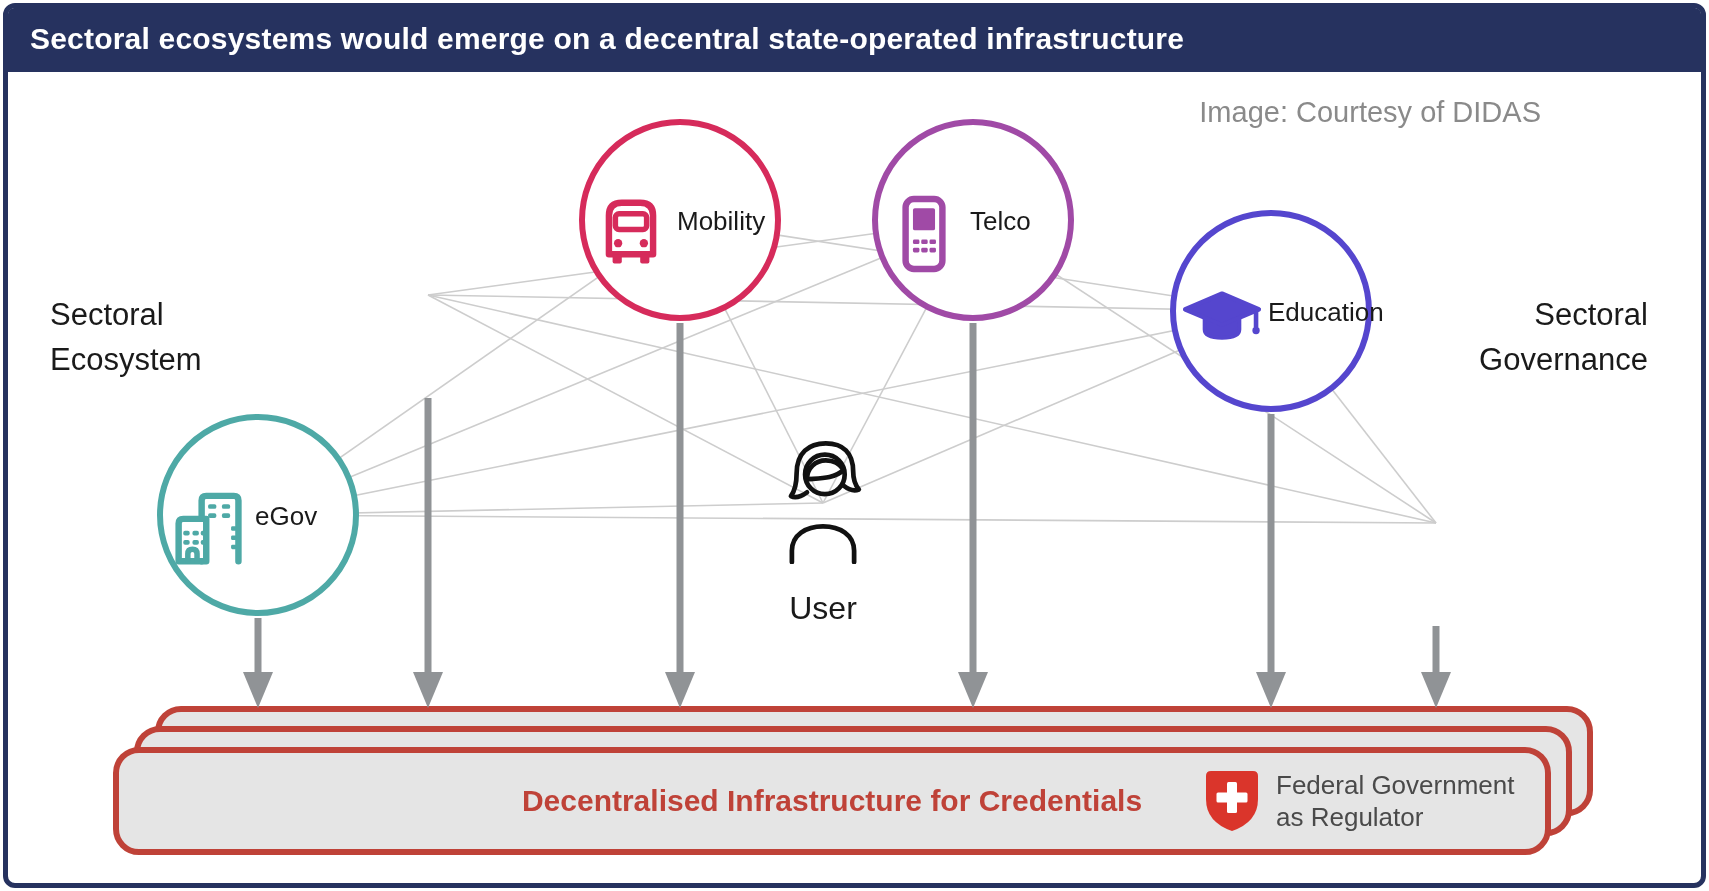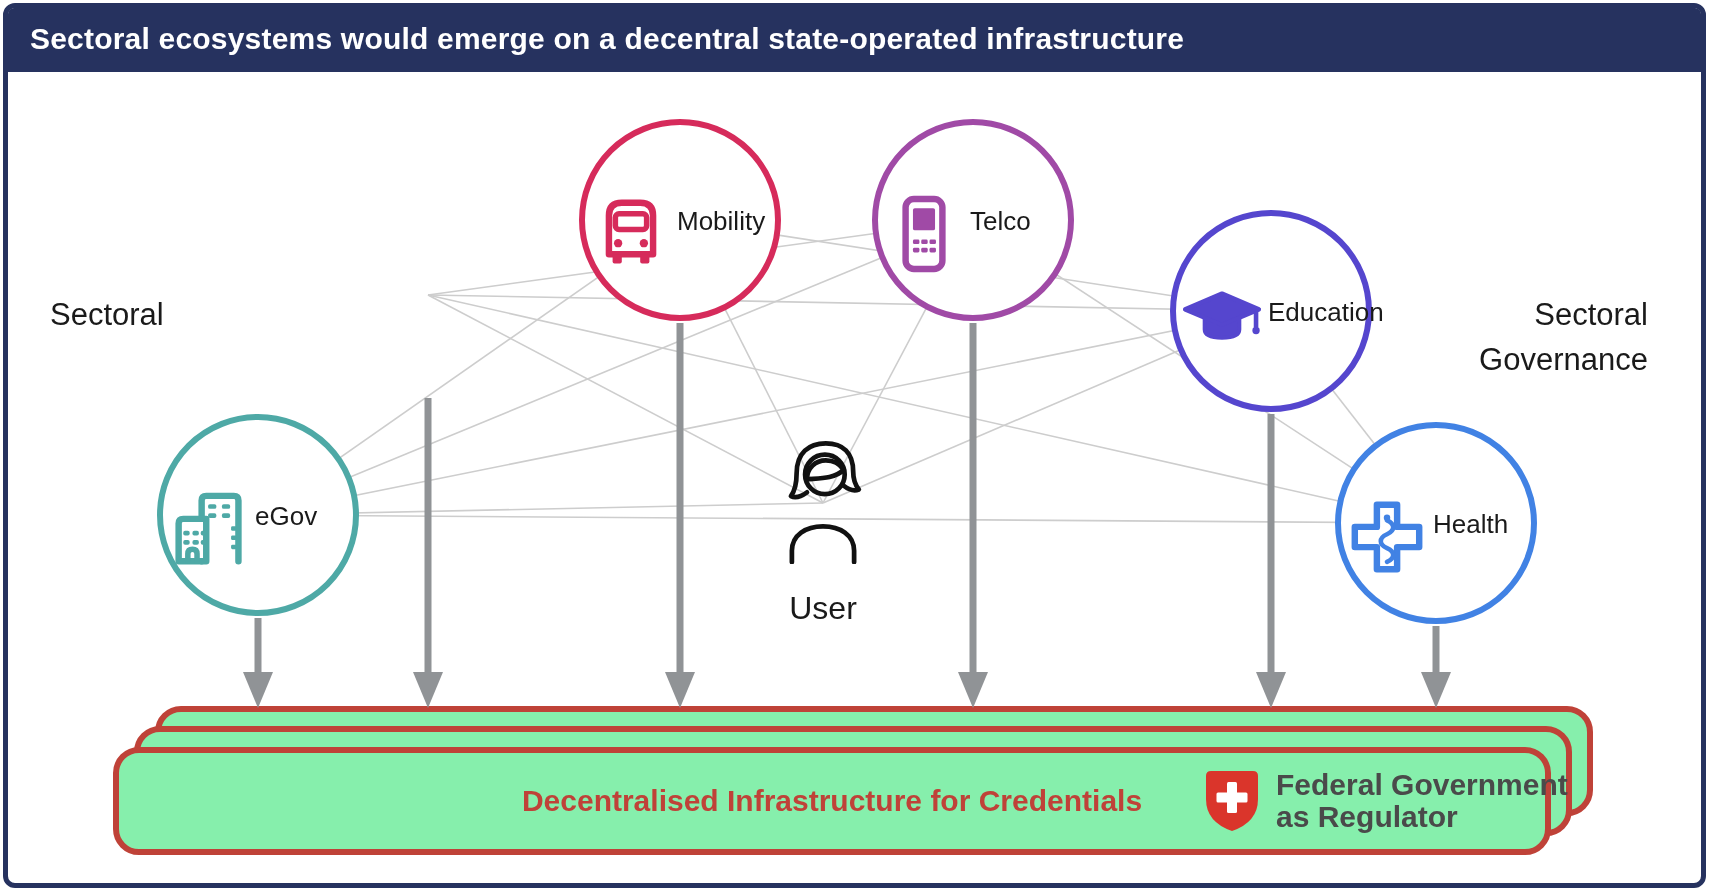--- a/index.html
+++ b/index.html
@@ -31,44 +31,46 @@
   .circle{width:202px; height:202px; border-radius:50%; background:#fff;
     border:6px solid var(--node-color,#999); display:flex; align-items:center;}
   .node-icon{margin-top:28px; width:92px; height:92px; color:var(--node-color,#999); flex:0 0 auto;}
   .node-label{margin-top:3px; font-size:26px; color:var(--label-black); white-space:nowrap;}
   
   .user{position:absolute; left:745px; top:424px; width:140px; display:flex; flex-direction:column;
     align-items:center; z-index:2;gap:24px;}
   .user-icon{width:104px; height:132px; color:#111;}
   .user-label{margin-top:2px; font-size:32px; color:var(--label-black);}
   
-  .infra-box{position:absolute; width:1438px; background:#86efac; border:6px solid var(--box-red);
+  .infra-box{position:absolute; width:1438px; background:#e5e5e5; border:6px solid var(--box-red);
     border-radius:26px; z-index:3;}
   .box-back{left:147px; top:698px; height:110px;}
   .box-mid{left:126px; top:718px; height:110px;}
   .box-front{left:105px; top:739px; height:108px;}
   .infra-title{position:absolute; inset:0; display:flex; align-items:center; justify-content:center;
     font-size:30px; font-weight:bold; color:var(--box-red);}
   .regulator{position:absolute; left:1085px; top:50%; transform:translateY(-50%);
     display:flex; align-items:center; gap:16px;}
   .shield{width:56px; height:64px; flex:0 0 auto;}
-  .regulator-text{font-size:30px; color:var(--regulator-text); line-height:32px; white-space:nowrap;font-weight:bold;}
+  .regulator-text{font-size:26px; color:var(--regulator-text); line-height:32px; white-space:nowrap;}
 </style>
 </head>
 <body>
 
 <div id="canvas">
 
   <div class="header">
     <div class="header-title">Sectoral ecosystems would emerge on a decentral state-operated infrastructure</div>
   </div>
 
+  <div class="credit">Image: Courtesy of DIDAS</div>
 
   <div class="side-label left">
     <div>Sectoral</div>
+    <div>Ecosystem</div>
   </div>
   <div class="side-label right">
     <div>Sectoral</div>
     <div>Governance</div>
   </div>
 
   <svg id="mesh-layer" class="layer" viewBox="0 0 1709 891">
     <g style="stroke:var(--mesh-gray)" stroke-width="1.6">
       <line x1="250" y1="507" x2="672" y2="212"></line>
       <line x1="250" y1="507" x2="965" y2="212"></line>
@@ -154,30 +156,20 @@
       <svg class="node-icon" viewBox="0 0 100 100">
         <path d="M50 16 L90 33 L50 50 L10 33 Z" fill="currentColor" stroke="currentColor" stroke-width="5" stroke-linejoin="round"></path>
         <path d="M31 42 L50 50 L69 42 v13 q0 9 -19 9 q-19 0 -19 -9 z" fill="currentColor" stroke="currentColor" stroke-width="4" stroke-linejoin="round"></path>
         <path d="M87 36 v16" stroke="currentColor" stroke-width="5" stroke-linecap="round" fill="none"></path>
         <circle cx="87" cy="56" r="4" fill="currentColor"></circle>
       </svg>
       <div class="node-label">Education</div>
     </div>
   </div>
 
-  <div class="node" style="left: 1327px; top: 414px; --node-color: #4182E4;">
-    <div class="circle">
-      <svg class="node-icon" viewBox="0 0 100 100">
-        <path d="M39 15 h22 v24 h24 v22 h-24 v24 h-22 v-24 h-24 v-22 h24 z" fill="none" stroke="currentColor" stroke-width="7" stroke-linejoin="round"></path>
-        <circle cx="50" cy="29" r="3.5" fill="currentColor"></circle>
-        <path d="M50 32 c9 4 9 11 0 15 c-9 4 -9 11 0 15 c9 4 9 11 0 15" fill="none" stroke="currentColor" stroke-width="5" stroke-linecap="round"></path>
-      </svg>
-      <div class="node-label">Health</div>
-    </div>
-  </div>
 
   <div class="user">
     <svg class="user-icon" viewBox="0 0 110 140">
       <g fill="none" stroke="#111" stroke-width="5" stroke-linecap="round" stroke-linejoin="round">
         <path d="M22 138 v-12 c0 -17 15 -26 33 -26 s33 9 33 26 v12"></path>
         <circle cx="57" cy="45" r="21"></circle>
         <path d="M38 64 c-7 5 -13 6 -17 4 c5 -7 6 -14 6 -24 c0 -22 13 -32 31 -32 c18 0 29 10 29 30 c0 8 2 14 6 19 c-5 2 -11 0 -16 -4"></path>
         <path d="M38 50 c0 -12 9 -20 20 -20 c9 0 15 4 19 10 c-10 10 -26 9 -39 10"></path>
       </g>
     </svg>

